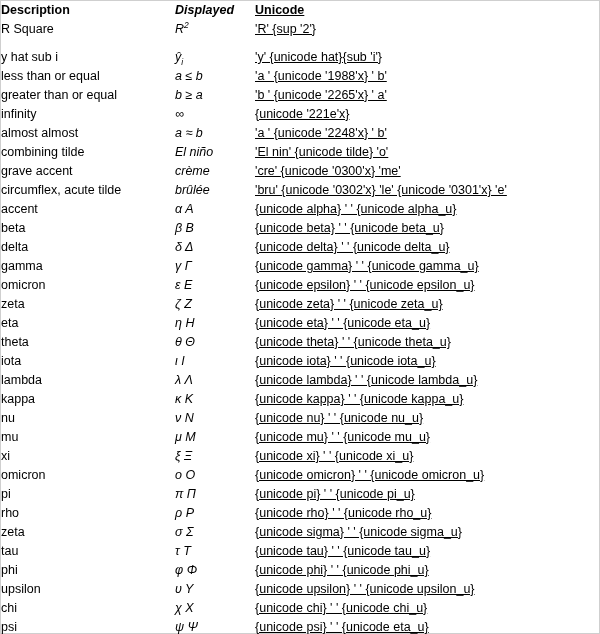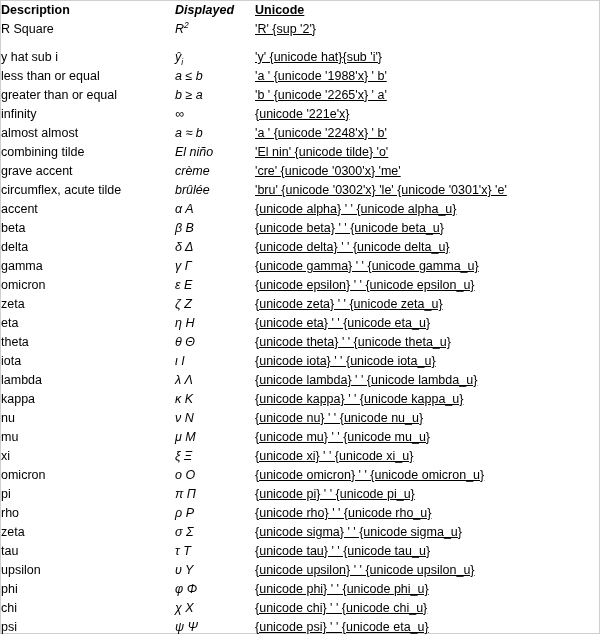--- a/index.html
+++ b/index.html
@@ -223,30 +223,30 @@
           <td class="desc">zeta</td>
           <td class="disp disp-big">σ   Σ</td>
           <td class="uni codecol">{unicode sigma} '  ' {unicode sigma_u}</td>
         </tr>
         <tr>
           <td class="desc">tau</td>
           <td class="disp disp-big">τ   Τ</td>
           <td class="uni codecol">{unicode tau} '  ' {unicode tau_u}</td>
         </tr>
         <tr>
+          <td class="desc">phi</td>
+          <td class="disp disp-big">φ   Φ</td>
+          <td class="uni codecol">{unicode phi} '  ' {unicode phi_u}</td>
+        </tr>
+        <tr>
           <td class="desc">upsilon</td>
           <td class="disp disp-big">υ   Υ</td>
           <td class="uni codecol">{unicode upsilon} '  ' {unicode upsilon_u}</td>
         </tr>
         <tr>
-          <td class="desc">phi</td>
-          <td class="disp disp-big">φ   Φ</td>
-          <td class="uni codecol">{unicode phi} '  ' {unicode phi_u}</td>
-        </tr>
-        <tr>
           <td class="desc">chi</td>
           <td class="disp disp-big">χ   Χ</td>
           <td class="uni codecol">{unicode chi} '  ' {unicode chi_u}</td>
         </tr>
         <tr>
           <td class="desc">psi</td>
           <td class="disp disp-big">ψ   Ψ</td>
           <td class="uni codecol">{unicode psi} '  ' {unicode eta_u}</td>
         </tr>
       </tbody>

